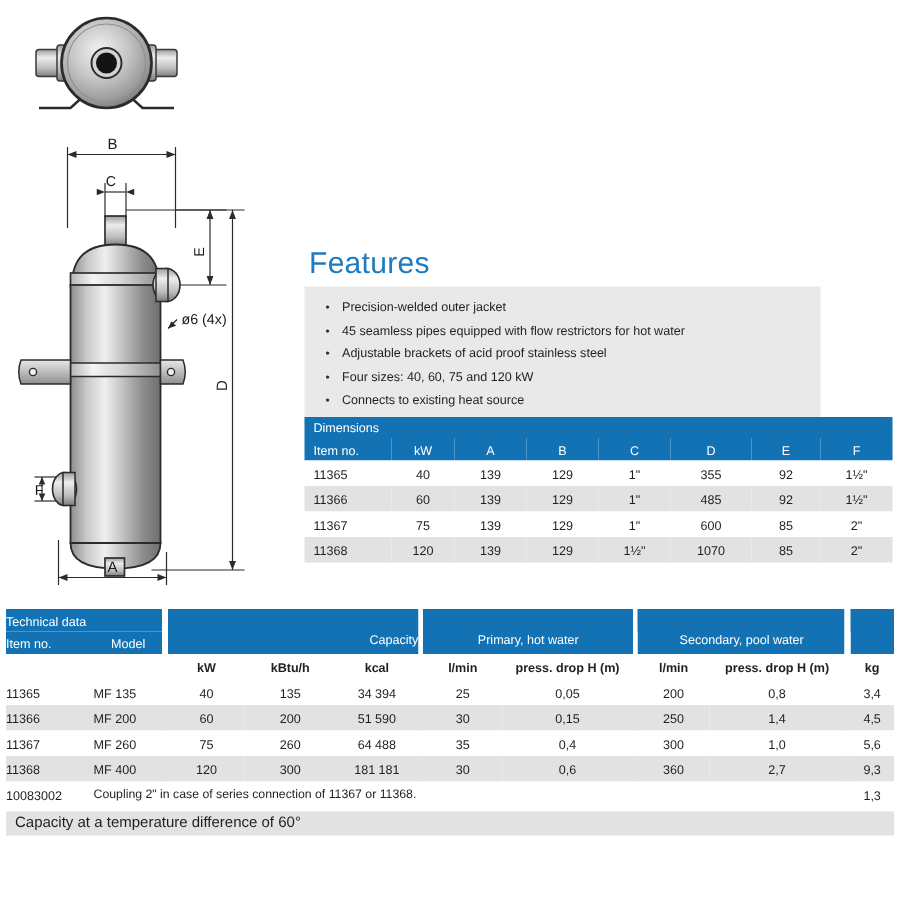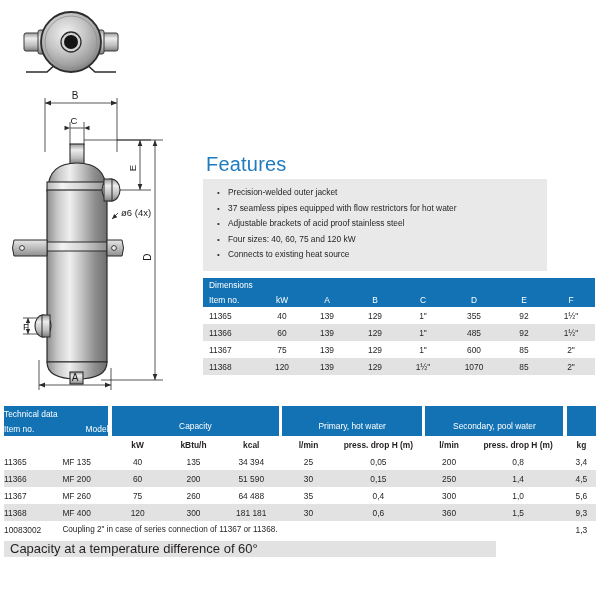--- a/index.html
+++ b/index.html
@@ -10,21 +10,21 @@
     color:#231f20;
     overflow:hidden;
     position:relative;
   }
   
   #drawing-panel{position:absolute;left:0;top:0;width:200px;height:400px;}
   #drawing-svg{display:block;}
 
   
   #features-panel{
-    position:absolute;left:203px;top:152px;width:344px;
+    position:absolute;left:203px;top:164px;width:344px;
   }
   #features-title{
     color:#1e7bc0;
     font-size:20px;
     font-weight:400;
     letter-spacing:.2px;
     margin:0 0 3px 3px;
     line-height:24px;
   }
   #features-box{
@@ -74,22 +74,22 @@
   #tech-table td{padding:0;vertical-align:middle;}
   .tk-title{font-size:8.4px;padding-left:6px;height:15px;margin-left:32px;}
   .tk-sub{font-size:8.4px;padding-left:6px;height:15px;}
   .tk-grp{font-size:8.4px;text-align:center;vertical-align:bottom;padding-bottom:2px;}
   .tk-unit{font-size:8.4px;font-weight:bold;text-align:center;height:17px;color:#231f20;}
   .tk-d{font-size:8.4px;text-align:center;height:17px;color:#231f20;}
   .tk-d.lft{text-align:left;padding-left:6px;}
   .gap{background:#ffffff;width:4px;}
   .note-cell{font-size:8.2px;text-align:left;padding-left:6px;height:17px;}
   #capacity-note{
-    position:absolute;left:4px;top:541px;width:492px;height:16px;
-    background:#e2e2e2;font-size:13px;line-height:16px;padding-left:6px;
+    position:absolute;left:4px;top:541px;width:592px;height:16px;
+    background:#e2e2e2;font-size:10px;line-height:16px;padding-left:6px;
     box-sizing:border-box;
   }
 </style>
 </head>
 <body>
 
 <div id="drawing-panel">
 <svg id="drawing-svg" width="200" height="400" viewBox="0 0 200 400" xmlns="http://www.w3.org/2000/svg">
   <defs>
     <linearGradient id="gBody" x1="0" y1="0" x2="1" y2="0">
@@ -231,21 +231,21 @@
 
 <div id="features-panel">
   <div id="features-title">Features</div>
   <div id="features-box">
     <div class="feature-row">
       <span class="feature-bullet">•</span>
       <span class="feature-text">Precision-welded outer jacket</span>
     </div>
     <div class="feature-row">
       <span class="feature-bullet">•</span>
-      <span class="feature-text">37 seamless pipes equipped with flow restrictors for hot water</span>
+      <span class="feature-text">45 seamless pipes equipped with flow restrictors for hot water</span>
     </div>
     <div class="feature-row">
       <span class="feature-bullet">•</span>
       <span class="feature-text">Adjustable brackets of acid proof stainless steel</span>
     </div>
     <div class="feature-row">
       <span class="feature-bullet">•</span>
       <span class="feature-text">Four sizes: 40, 60, 75 and 120 kW</span>
     </div>
     <div class="feature-row">
@@ -340,37 +340,37 @@
         <col style="width:102px">
         <col style="width:4px">
     <col style="width:32px">
   </colgroup>
   <tbody>
 
     <tr>
       <td class="hdr-blue tk-title" colspan="2">Technical data</td>
       <td class="gap"></td>
       <td class="hdr-blue" colspan="3" rowspan="2">
-        <div class="tk-grp" style="height:28px;line-height:40px;">Capacity</div>
+        <div class="tk-grp" style="height:28px;line-height:40px;text-align:right;">Capacity</div>
       </td>
       <td class="gap"></td>
       <td class="hdr-blue" colspan="2" rowspan="2">
         <div class="tk-grp" style="height:28px;line-height:40px;">Primary, hot water</div>
       </td>
       <td class="gap"></td>
       <td class="hdr-blue" colspan="2" rowspan="2">
         <div class="tk-grp" style="height:28px;line-height:40px;">Secondary, pool water</div>
       </td>
       <td class="gap"></td>
       <td class="hdr-blue" rowspan="2"></td>
     </tr>
 
     <tr>
       <td class="hdr-blue tk-sub">Item no.</td>
-      <td class="hdr-blue tk-sub" style="padding-left:0;text-align:right;">Model</td>
+      <td class="hdr-blue tk-sub" style="padding-left:0;text-align:center;">Model</td>
       <td class="gap"></td>
       <td class="gap"></td>
       <td class="gap"></td>
       <td class="gap"></td>
     </tr>
 
     <tr class="row-white">
       <td class="tk-unit"></td>
       <td class="tk-unit"></td>
       <td></td>
@@ -440,21 +440,21 @@
       <td class="tk-d lft">MF 400</td>
       <td class="row-gray"></td>
       <td class="tk-d">120</td>
       <td class="tk-d">300</td>
       <td class="tk-d">181 181</td>
       <td class="row-gray"></td>
       <td class="tk-d">30</td>
       <td class="tk-d">0,6</td>
       <td class="row-gray"></td>
       <td class="tk-d">360</td>
-      <td class="tk-d">1,5</td>
+      <td class="tk-d">2,7</td>
       <td class="row-gray"></td>
       <td class="tk-d">9,3</td>
     </tr>
 
     <tr class="row-white">
       <td class="tk-d lft">10083002</td>
       <td class="note-cell" colspan="12">Coupling 2" in case of series connection of  11367 or 11368.</td>
       <td class="tk-d">1,3</td>
     </tr>
   </tbody>

